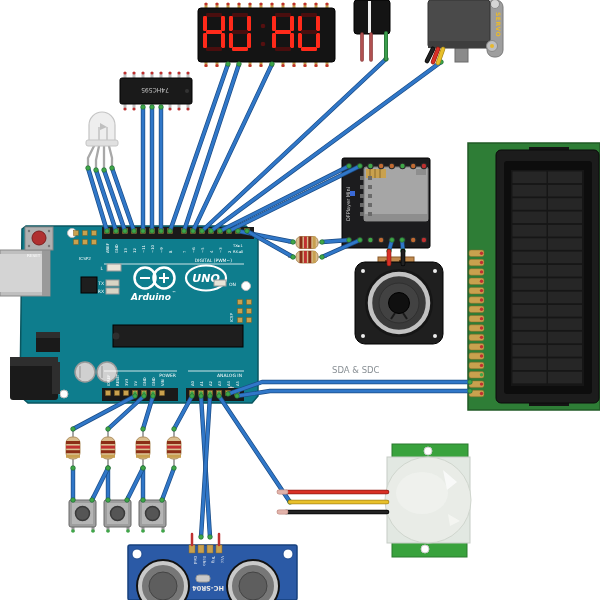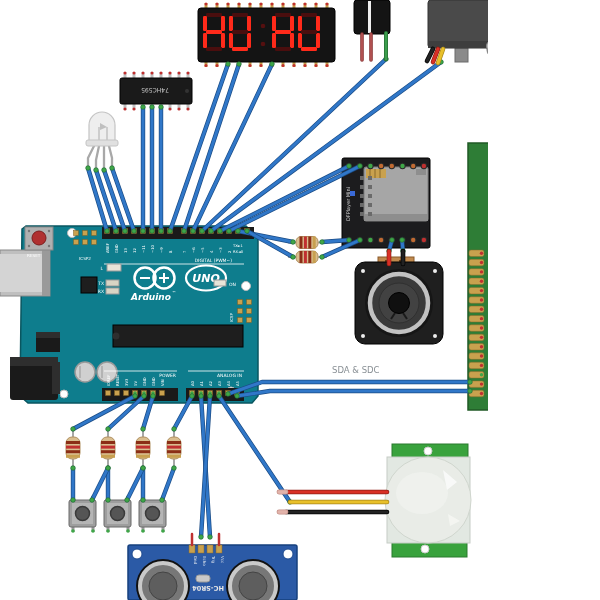--- a/index.html
+++ b/index.html
@@ -1,16 +1,16 @@
 <!DOCTYPE html>
 <html><head>
 <meta charset="utf-8">
 <style>
   html,body{margin:0;padding:0;background:#fff;}
-  #stage{position:relative;width:488px;height:600px;background:#ffffff;overflow:hidden;}
+  #stage{position:relative;width:600px;height:600px;background:#ffffff;overflow:hidden;}
   svg{display:block;}
   svg text{font-family:"DejaVu Sans",sans-serif;}
   .wlbl{fill:#FFFFFF;}
 </style>
 </head>
 <body>
 
 <div id="stage">
 <svg width="600" height="600" viewBox="0 0 600 600">
 

